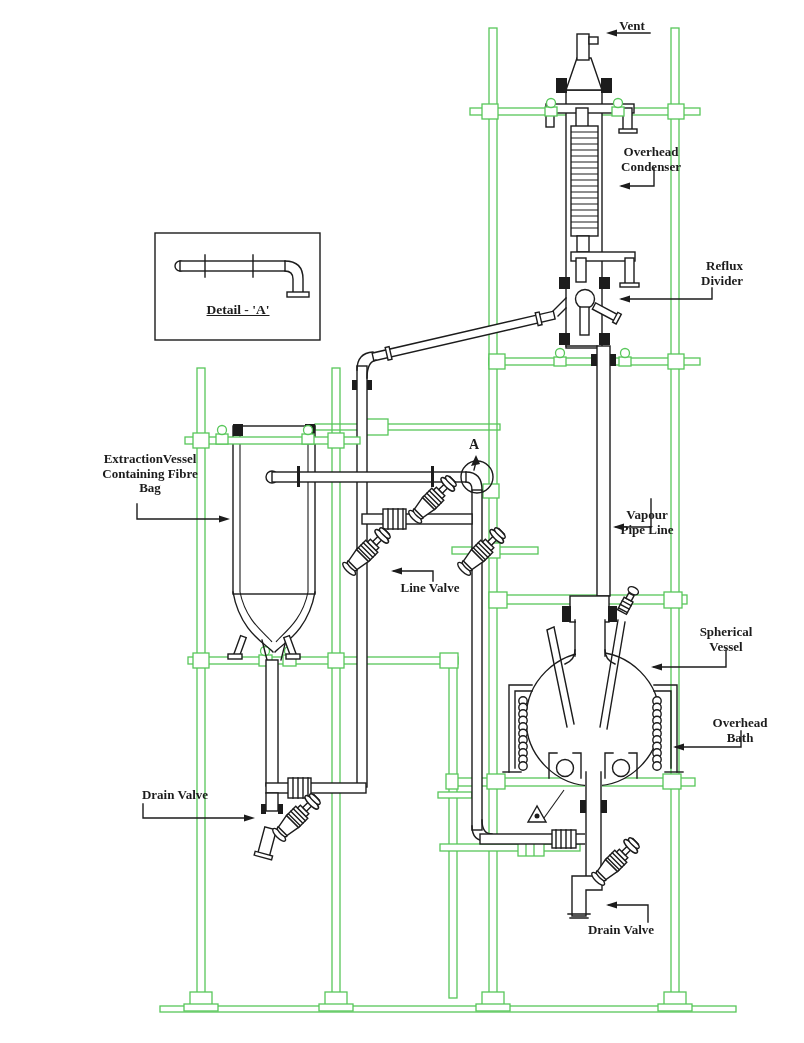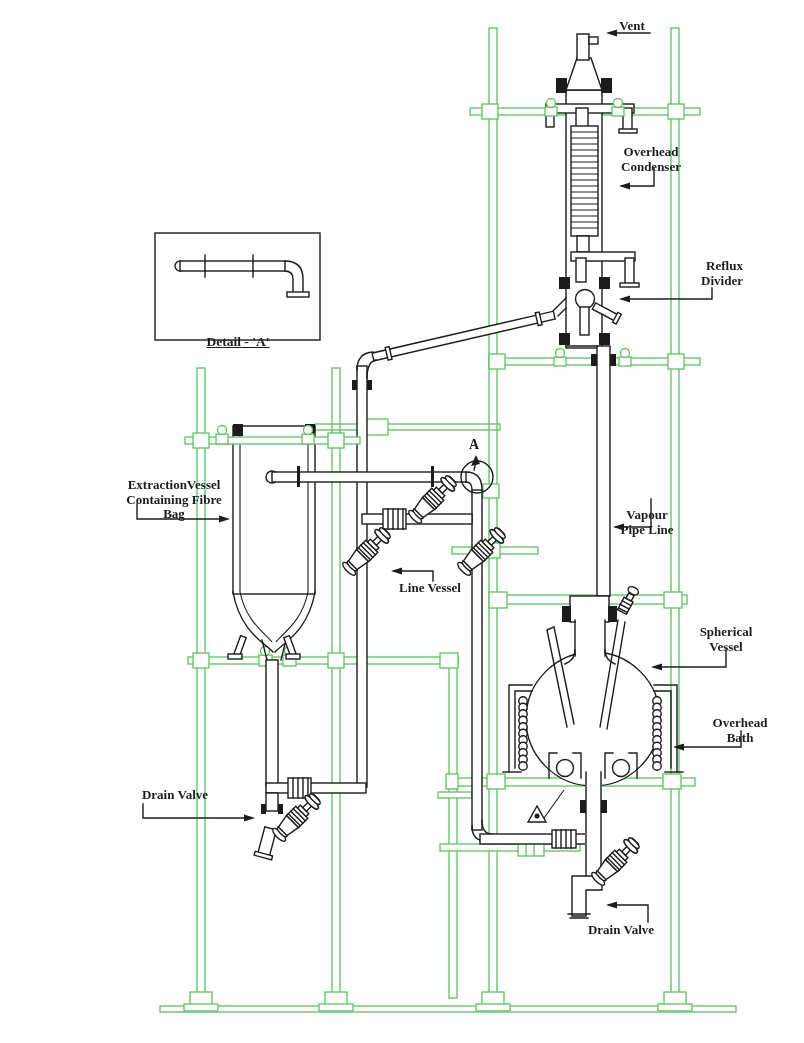--- a/index.html
+++ b/index.html
@@ -7,21 +7,21 @@
   .canvas{
     position:relative;width:804px;height:1043px;background:var(--background);
     font-family:"Liberation Serif","DejaVu Serif",serif;overflow:hidden;
   }
   .canvas svg{position:absolute;left:0;top:0;}
   .lbl{
     position:absolute;font-weight:bold;font-size:13px;line-height:1.12;
     color:var(--line);text-align:center;white-space:pre-line;
     transform:translateX(-50%);
   }
-  .lbl-big{font-size:13.5px;text-decoration:underline;margin-top:32px;}
+  .lbl-big{font-size:13.5px;text-decoration:underline;}
   .lbl-a{font-size:14px;}
   
   .bk{stroke:var(--line);fill:none;stroke-width:1.4;stroke-linecap:square;}
   .bk1{stroke:var(--line);fill:none;stroke-width:1.1;}
   .bkf{fill:var(--line);stroke:none;}
   .wb{fill:#fff;stroke:var(--line);stroke-width:1.4;}
   .gf{stroke:var(--frame);fill:none;stroke-width:1.3;}
   .gw{fill:#fff;stroke:var(--frame);stroke-width:1.3;}
 </style>
 </head>
@@ -338,25 +338,25 @@
     <polygon points="476,455 471,466 480,464" class="bkf"></polygon>
   </g>
 </svg>
 
 <div class="lbl" style="left:632px;top:19px;">Vent</div>
 <div class="lbl" style="left:651px;top:145px;text-align:center;">Overhead
 Condenser</div>
 <div class="lbl" style="left:722px;top:259px;text-align:right;">Reflux
 Divider</div>
 <div class="lbl lbl-big" style="left:238px;top:302px;">Detail - 'A'</div>
-<div class="lbl" style="left:150px;top:478px;margin-left:24px;">ExtractionVessel
+<div class="lbl" style="left:150px;top:452px;">ExtractionVessel
 Containing Fibre
 Bag</div>
 <div class="lbl lbl-a" style="left:474px;top:437px;">A</div>
-<div class="lbl" style="left:430px;top:581px;">Line Vessel</div>
+<div class="lbl" style="left:430px;top:581px;">Line Valve</div>
 <div class="lbl" style="left:647px;top:474px;margin-top:34px;">Vapour
 Pipe Line</div>
 <div class="lbl" style="left:726px;top:625px;">Spherical
 Vessel</div>
 <div class="lbl" style="left:740px;top:716px;">Overhead Bath</div>
 <div class="lbl" style="left:175px;top:788px;">Drain Valve</div>
 <div class="lbl" style="left:621px;top:923px;">Drain Valve</div>
 
 </div>
 

